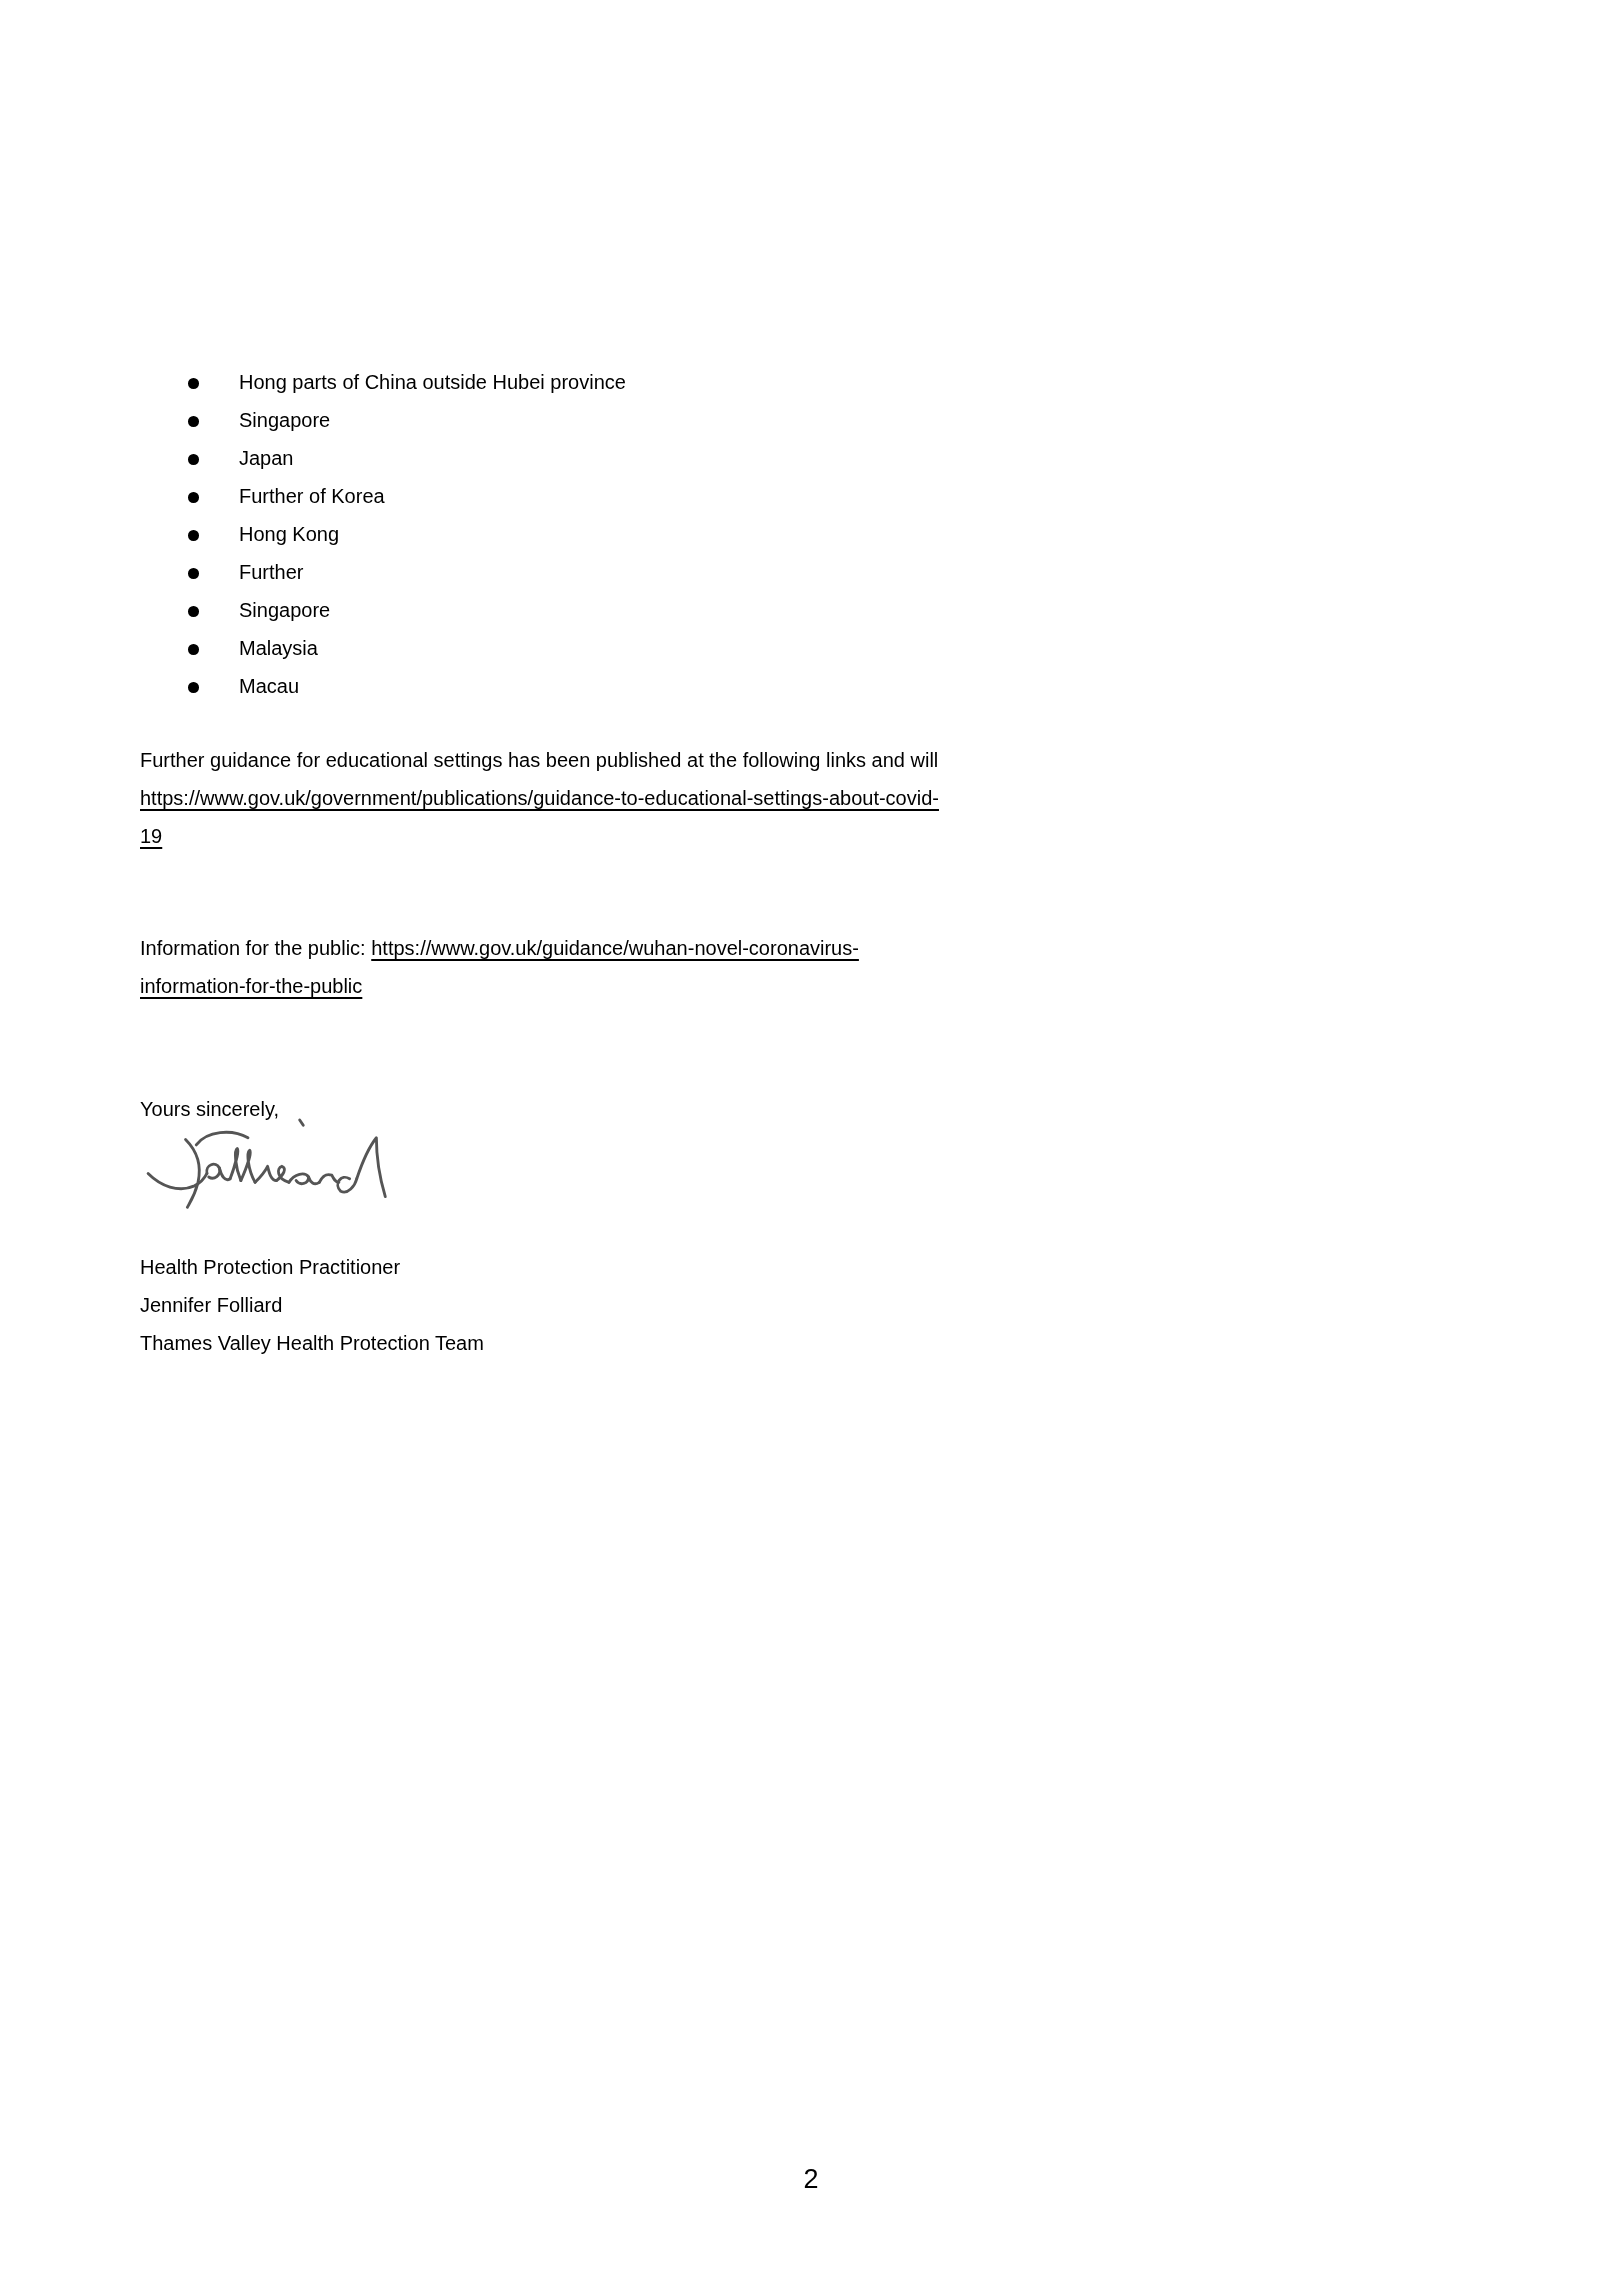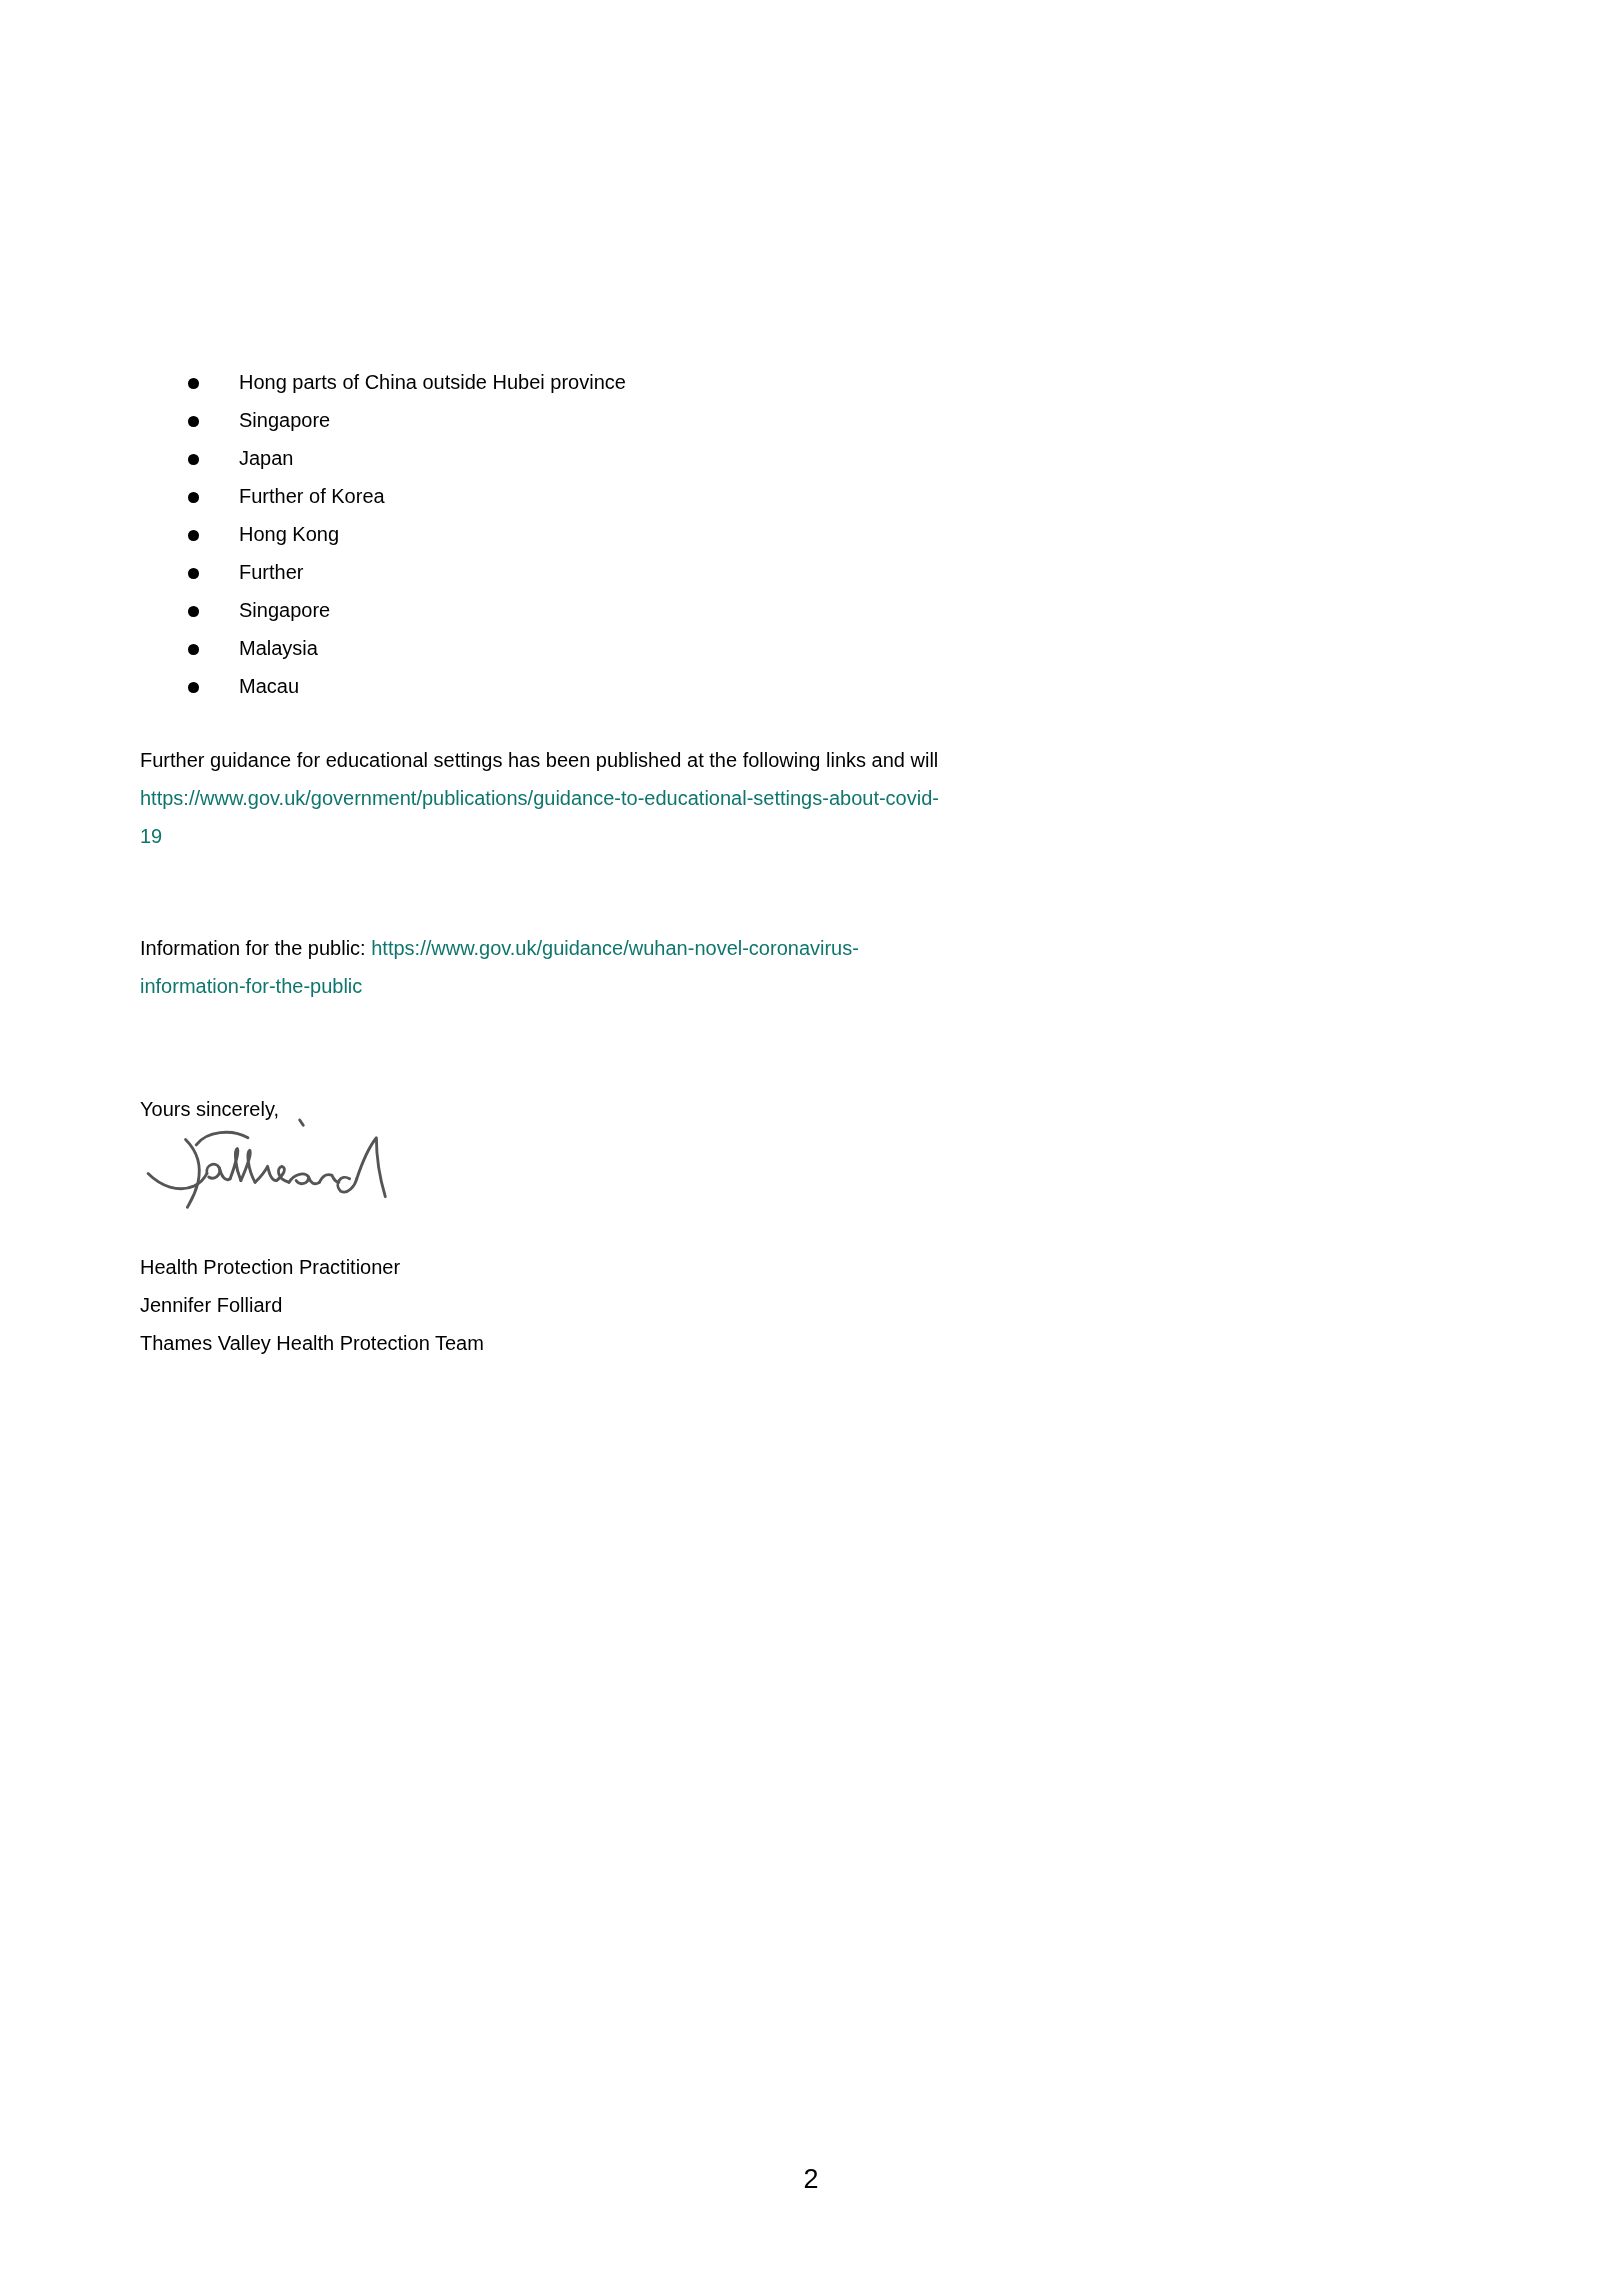--- a/index.html
+++ b/index.html
@@ -51,21 +51,22 @@
   .bullet-label {
     position: absolute;
     left: 239px;
     top: 0;
   }
   .block {
     position: absolute;
     left: 140px;
   }
   .link {
-    color: #0f766e;
+    color: #000000;
+    text-decoration: underline;
     text-decoration-thickness: 1.8px;
     text-underline-offset: 3.6px;
     cursor: pointer;
   }
   .line { display: block; height: 38px; }
   #para-guidance { top: 741px; }
   #para-public { top: 929px; }
   #closing { top: 1090px; }
   #signature {
     position: absolute;

